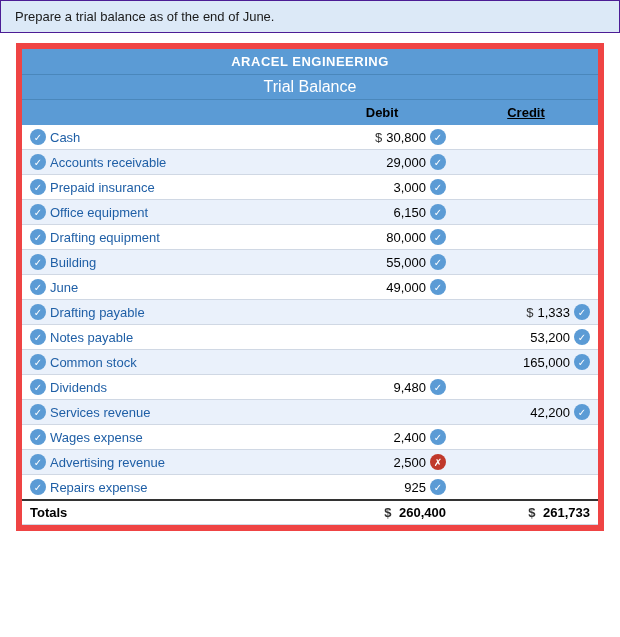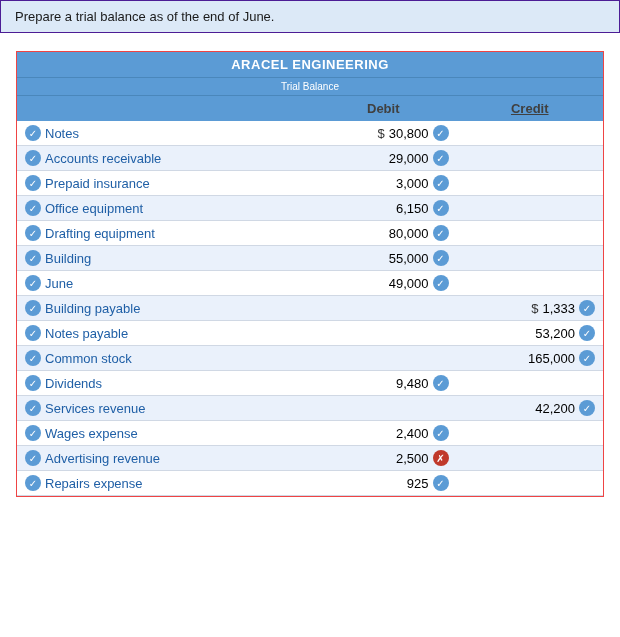--- a/index.html
+++ b/index.html
@@ -14,39 +14,39 @@
     .instruction-bar {
       background: #dce9f7;
       border: 1px solid #4c1d95;
       padding: 8px 14px;
       font-size: 13px;
       color: #1a1a1a;
       margin-bottom: 0;
     }
 
     .table-wrapper {
-      margin: 18px 16px;
-      border: 1px solid #ef4444;
+      margin: 10px 16px;
+      border: 6px solid #ef4444;
     }
 
     .table-header-company {
       background: #5b9bd5;
       color: #fff;
       text-align: center;
       font-weight: bold;
       font-size: 13px;
       padding: 5px 4px;
       letter-spacing: 0.5px;
     }
 
     .table-header-title {
       background: #5b9bd5;
       color: #fff;
       text-align: center;
-      font-size: 10px;
+      font-size: 16px;
       font-weight: normal;
       padding: 3px 8px;
       border-top: 1px solid #4a87bb;
     }
 
     .table-header-date {
       background: #5b9bd5;
       color: #fff;
       text-align: center;
       font-size: 13px;
@@ -54,21 +54,21 @@
       border-top: 1px solid #4a87bb;
     }
 
     table.trial-balance {
       width: 100%;
       border-collapse: collapse;
     }
 
     table.trial-balance thead tr th {
       background: #5b9bd5;
-      color: #404040;
+      color: #000000;
       text-align: center;
       padding: 5px 8px;
       font-size: 13px;
       font-weight: bold;
       border-top: 1px solid #4a87bb;
     }
 
     table.trial-balance thead tr th:first-child {
       text-align: left;
       width: 50%;
@@ -164,21 +164,21 @@
         <th></th>
         <th>Debit</th>
         <th>Credit</th>
       </tr>
     </thead>
     <tbody id="table-body">
     <tr>
           <td>
             <div class="account-cell">
               <span class="check-green">✓</span>
-              <span>Notes</span>
+              <span>Cash</span>
             </div>
           </td>
           <td>
             <div class="amount-cell">
               <span class="dollar-sign">$</span>
               <span>30,800</span>
               <span class="check-green">✓</span>
             </div>
           </td>
           <td></td>
@@ -270,21 +270,21 @@
               <span>49,000</span>
               <span class="check-green">✓</span>
             </div>
           </td>
           <td></td>
         </tr>
         <tr>
           <td>
             <div class="account-cell">
               <span class="check-green">✓</span>
-              <span>Building payable</span>
+              <span>Drafting payable</span>
             </div>
           </td>
           <td></td>
           <td>
             <div class="amount-cell">
               <span class="dollar-sign">$</span>
               <span>1,333</span>
               <span class="check-green">✓</span>
             </div>
           </td>
@@ -386,16 +386,31 @@
               <span>Repairs expense</span>
             </div>
           </td>
           <td>
             <div class="amount-cell">
               <span>925</span>
               <span class="check-green">✓</span>
             </div>
           </td>
           <td></td>
+        </tr>
+        <tr class="totals-row">
+          <td>Totals</td>
+          <td>
+            <div class="amount-cell">
+              <span class="dollar-sign">$&nbsp;</span>
+              <span>260,400</span>
+            </div>
+          </td>
+          <td>
+            <div class="amount-cell">
+              <span class="dollar-sign">$&nbsp;</span>
+              <span>261,733</span>
+            </div>
+          </td>
         </tr>
       </tbody>
   </table>
 </div>
 
 </body></html>

